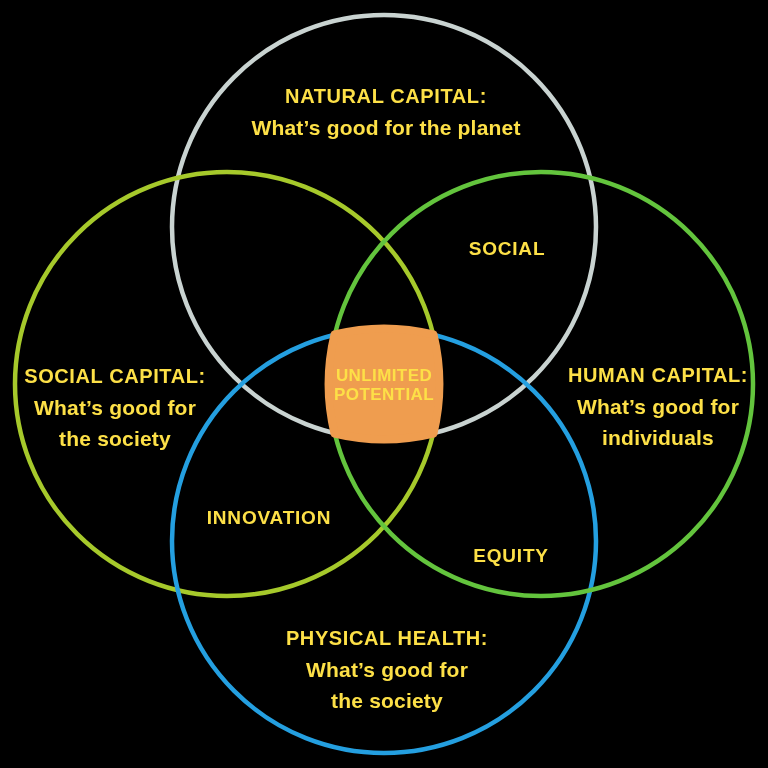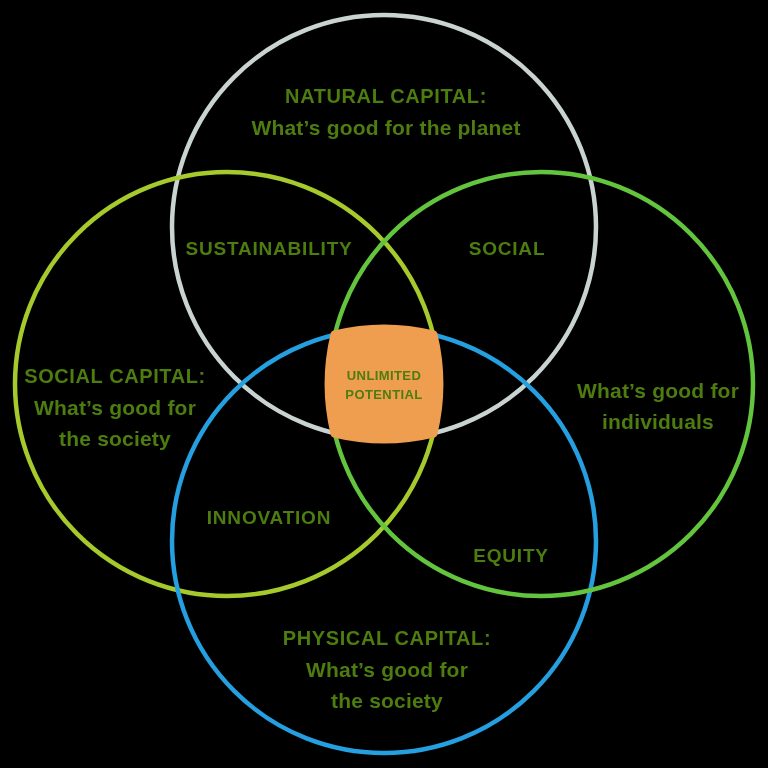--- a/index.html
+++ b/index.html
@@ -27,40 +27,40 @@
     stroke-width: 4.5px;
   }
   .center-shape {
     stroke-width: 8px;
     stroke-linejoin: round;
   }
   .label {
     position: absolute;
     transform: translate(-50%, -50%);
     text-align: center;
-    color: #4d7c0f;
+    color: #fde047;
     font-weight: 700;
     white-space: nowrap;
   }
   .cap-title {
     font-size: 20px;
     line-height: 31px;
     letter-spacing: 0.6px;
   }
   .cap-sub {
     font-size: 21px;
     line-height: 31px;
     letter-spacing: 0.2px;
   }
   .zone-label {
     font-size: 19px;
     letter-spacing: 0.8px;
   }
   .center-label {
-    font-size: 13px;
+    font-size: 17px;
     line-height: 19px;
     letter-spacing: 0.4px;
   }
 </style>
 </head>
 <body>
 
 <div class="stage">
 
   <svg width="768" height="768" viewBox="0 0 768 768">
@@ -85,31 +85,31 @@
     <div class="cap-sub">What’s good for the planet</div>
   </div>
 
   <div class="label" style="left:115px; top:407px;">
     <div class="cap-title">SOCIAL CAPITAL:</div>
     <div class="cap-sub">What’s good for</div>
     <div class="cap-sub">the society</div>
   </div>
 
   <div class="label" style="left:658px; top:406px;">
+    <div class="cap-title">HUMAN CAPITAL:</div>
     <div class="cap-sub">What’s good for</div>
     <div class="cap-sub">individuals</div>
   </div>
 
   <div class="label" style="left:387px; top:669px;">
-    <div class="cap-title">PHYSICAL CAPITAL:</div>
+    <div class="cap-title">PHYSICAL HEALTH:</div>
     <div class="cap-sub">What’s good for</div>
     <div class="cap-sub">the society</div>
   </div>
 
-  <div class="label zone-label" style="left:269px; top:249px;">SUSTAINABILITY</div>
 
   <div class="label zone-label" style="left:507px; top:249px;">SOCIAL</div>
 
   <div class="label zone-label" style="left:269px; top:518px;">INNOVATION</div>
 
   <div class="label zone-label" style="left:511px; top:518px;margin-top:38px;">EQUITY</div>
 
   <div class="label center-label" style="left:384px; top:385px;">
     <div>UNLIMITED</div>
     <div>POTENTIAL</div>

